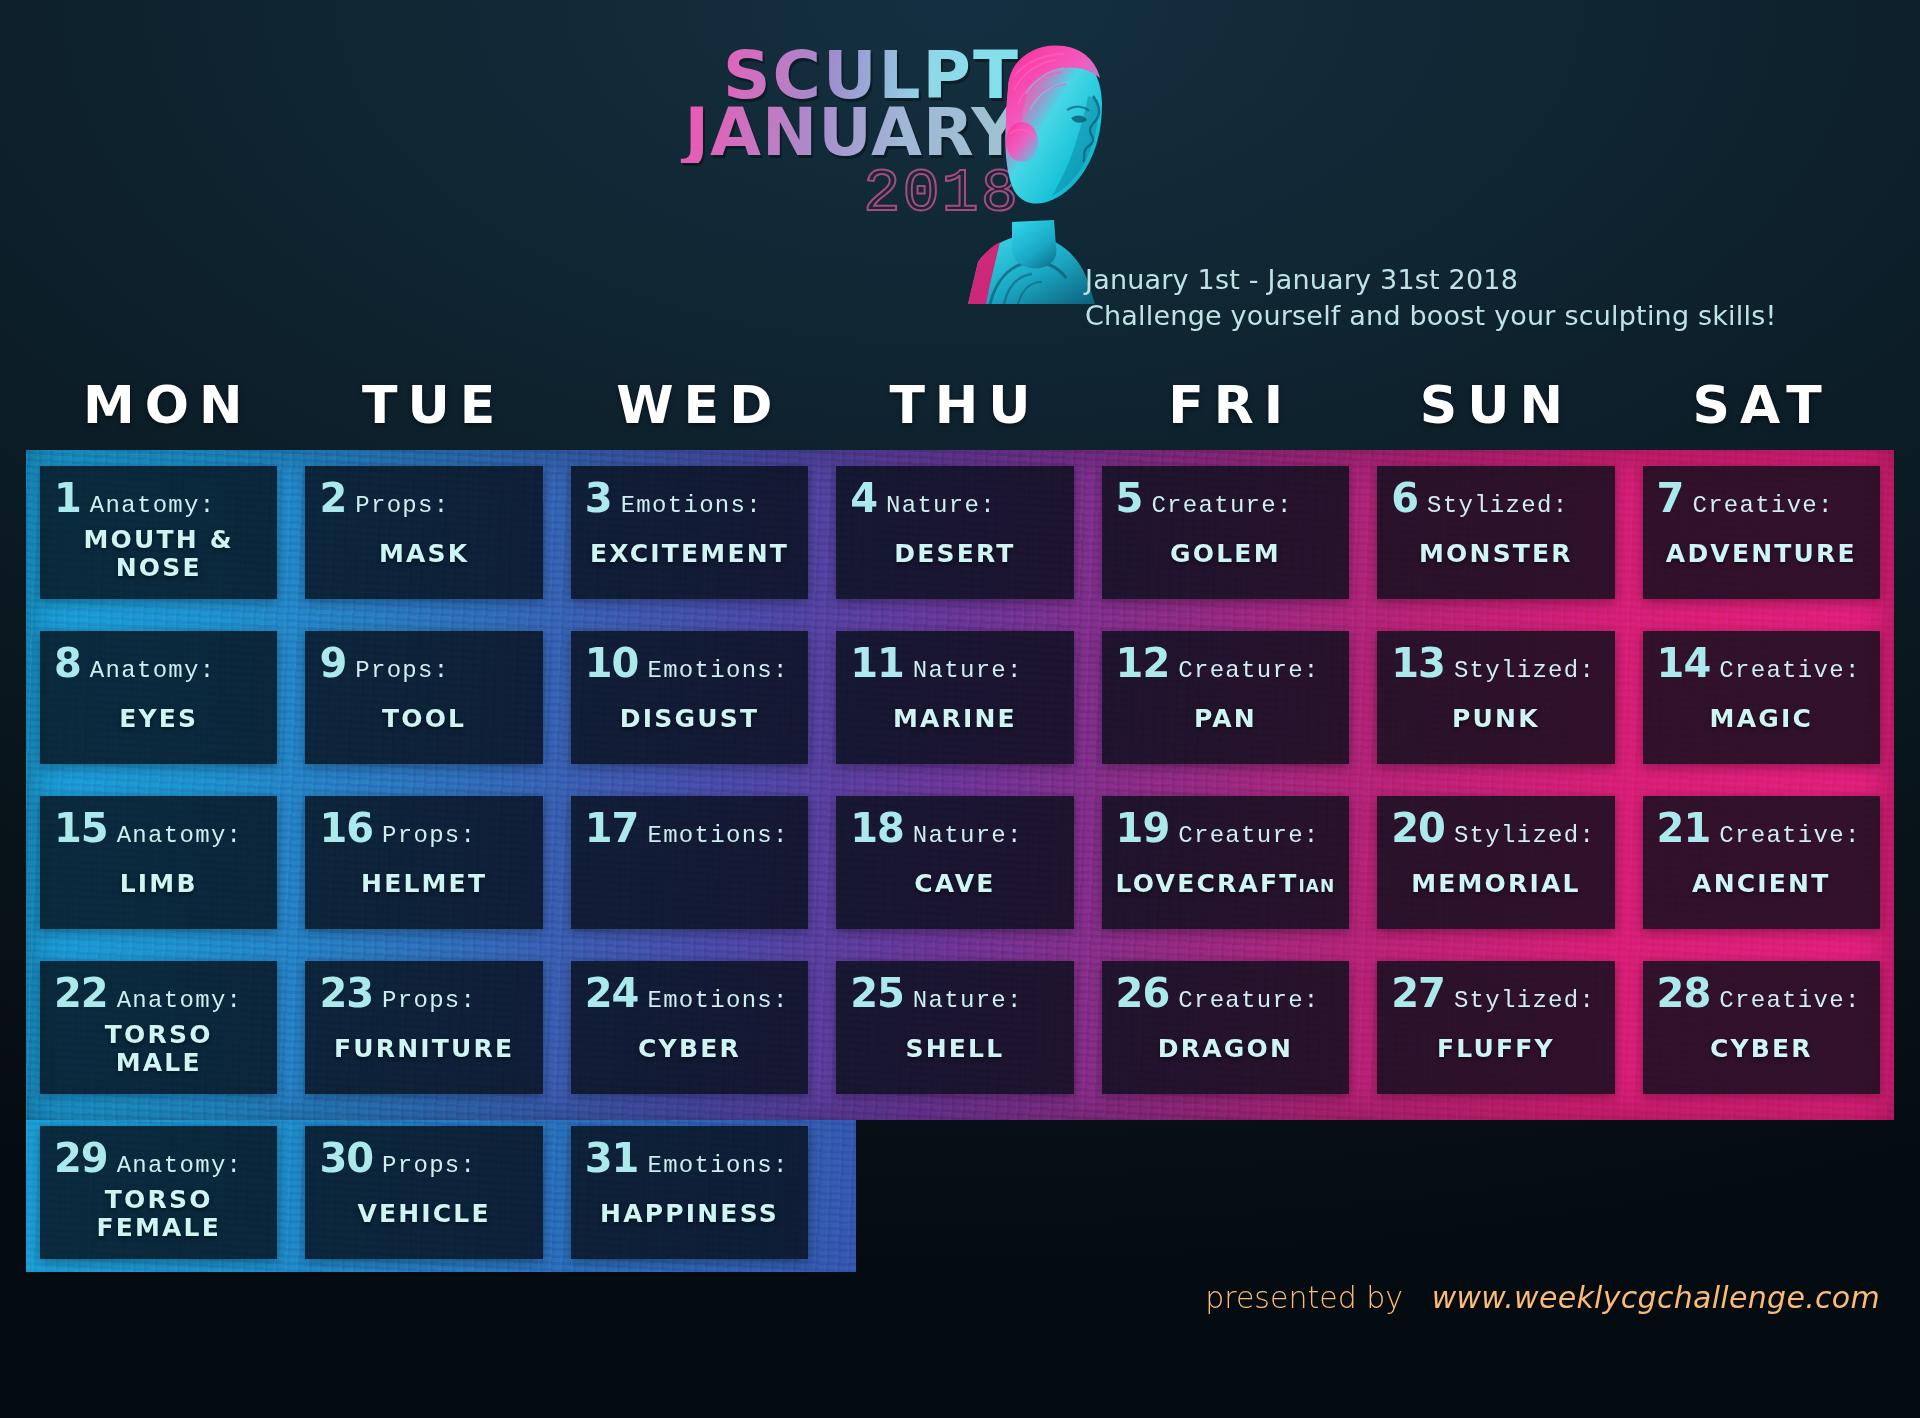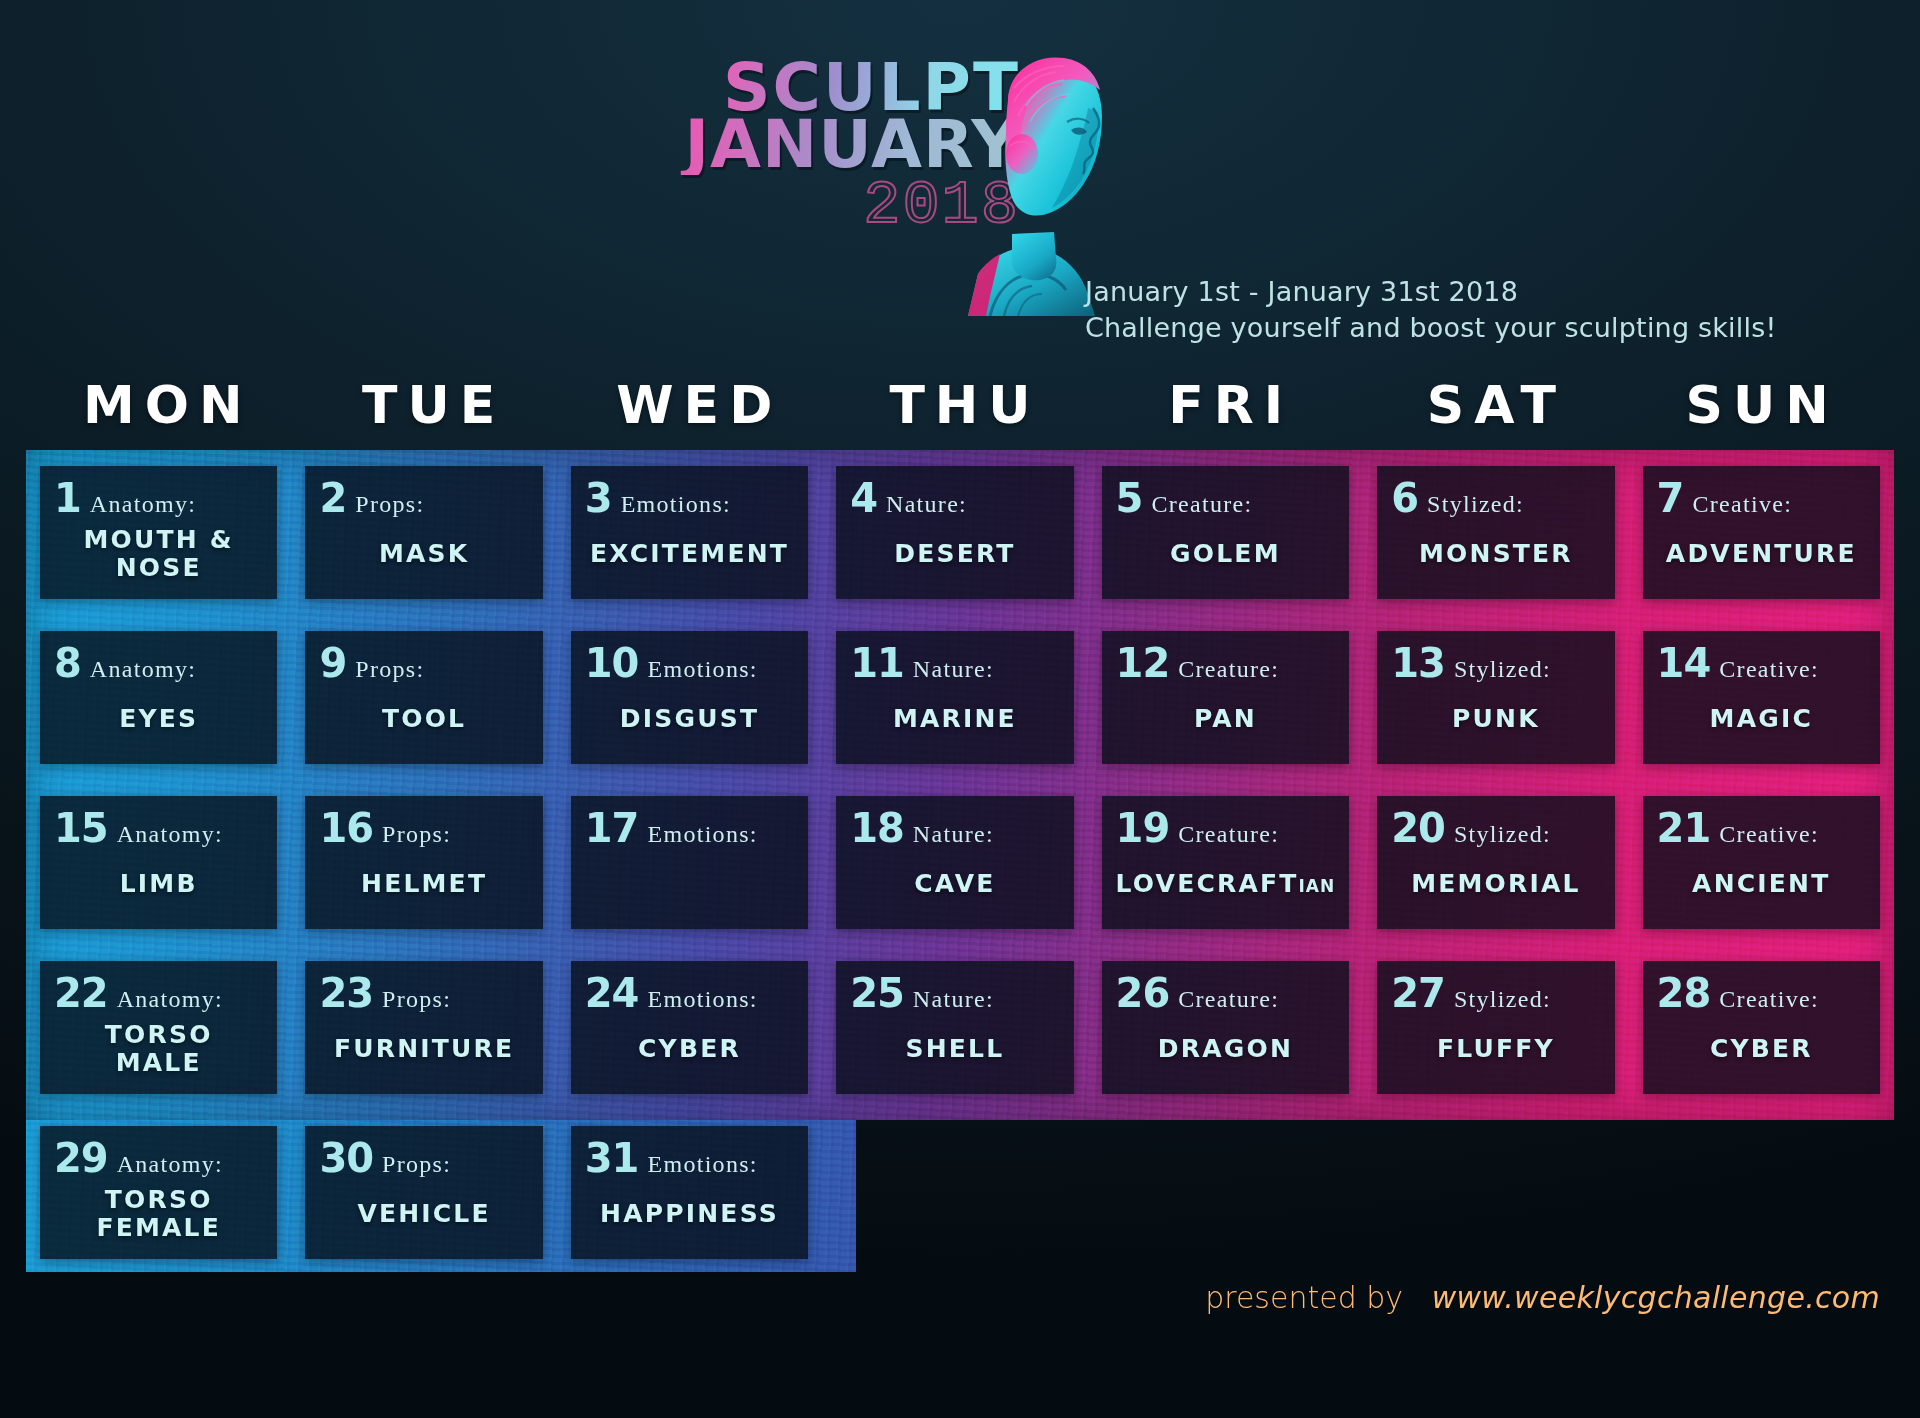--- a/index.html
+++ b/index.html
@@ -11,21 +11,21 @@
     position:relative;
   }
   
   .page {
     position:absolute; inset:0;
     background:
       radial-gradient(120% 90% at 50% 0%, #143040 0%, #0d202b 42%, #081319 78%, #050c11 100%);
   }
 
   
-  .header { position:absolute; left:0; top:16px; width:1896px; height:360px; }
+  .header { position:absolute; left:0; top:4px; width:1896px; height:360px; }
 
   .logo-block {
     position:absolute; left:600px; top:42px; width:420px; text-align:right;
   }
   .logo-line1, .logo-line2, .logo-line3 {
     font-family:"DejaVu Sans", sans-serif;
     font-weight:bold;
     letter-spacing:1px;
     line-height:.92;
     background:linear-gradient(100deg,#ff2d9b 0%, #e661b7 28%, #9f8ecd 55%, #8fd8e8 78%, #7fe3ee 100%);
@@ -140,21 +140,21 @@
   }
   .daynum {
     font-family:"DejaVu Sans", sans-serif;
     font-weight:bold;
     font-size:40px;
     color:#abe9ec;
     line-height:1;
     letter-spacing:-1px;
   }
   .cat {
-    font-family:Liberation Serif, serif;
+    font-family:Liberation Mono, monospace;
     font-weight:300;
     font-size:24px;
     color:#cfeef0;
     letter-spacing:1.3px;
     line-height:1;
   }
   .topic-wrap {
     flex:1;
     display:flex; align-items:center; justify-content:center;
     text-align:center;
@@ -268,22 +268,22 @@
     <div>Challenge yourself and boost your sculpting skills!</div>
   </div>
 </div>
 
 <div class="weekdays">
   <div class="weekday">MON</div>
   <div class="weekday">TUE</div>
   <div class="weekday">WED</div>
   <div class="weekday">THU</div>
   <div class="weekday">FRI</div>
+  <div class="weekday">SUN</div>
   <div class="weekday">SAT</div>
-  <div class="weekday">SUN</div>
 </div>
 
 <div class="grid-wrap"></div>
 <div class="grid-wrap-2"></div>
 
 <div class="cells" id="cells">
     <div class="cell">
       <div class="cell-top">
         <span class="daynum">1</span>
         <span class="cat">Anatomy:</span>

